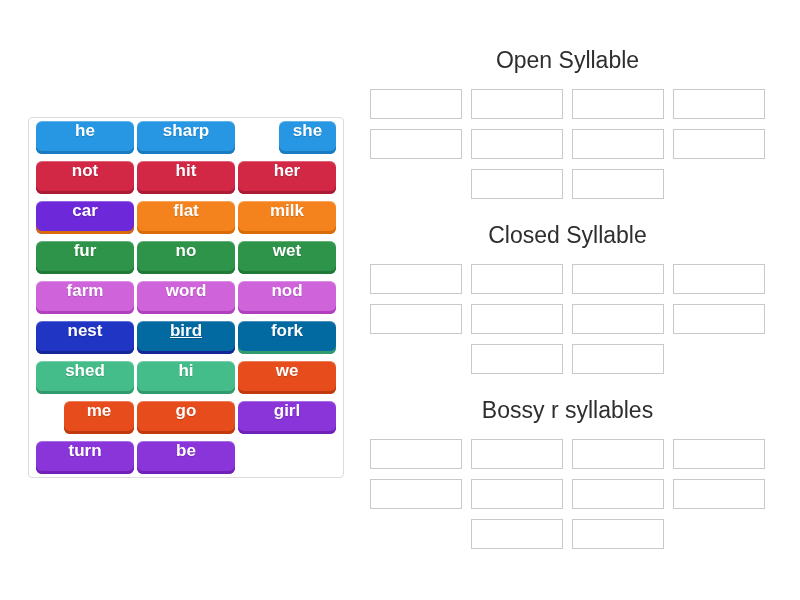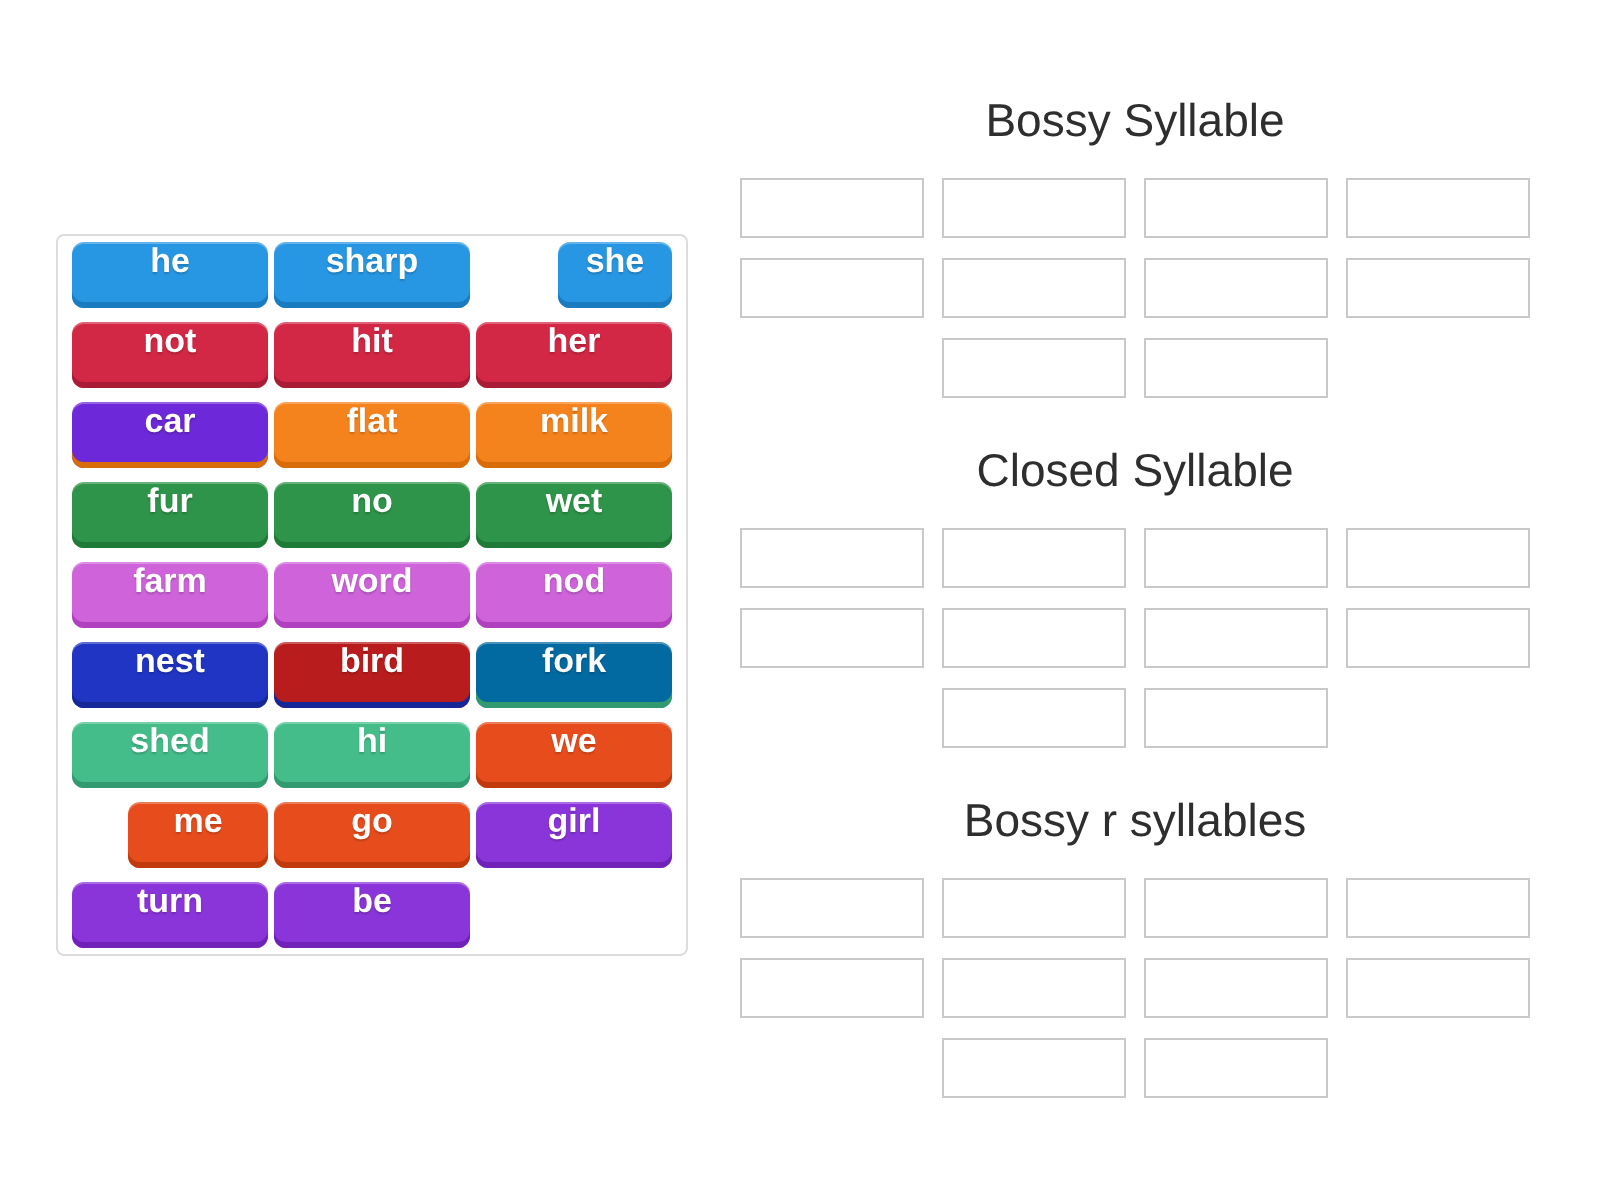--- a/index.html
+++ b/index.html
@@ -98,36 +98,36 @@
     <div class="tile" style="background: #6d28d9; box-shadow: rgb(216, 108, 8) 0px -3px 0px inset, rgba(255, 255, 255, 0.28) 0px 1px 0px inset;">car</div>
     <div class="tile" style="background: rgb(245, 131, 29); box-shadow: rgb(216, 108, 8) 0px -3px 0px inset, rgba(255, 255, 255, 0.28) 0px 1px 0px inset;">flat</div>
     <div class="tile" style="background: rgb(245, 131, 29); box-shadow: rgb(216, 108, 8) 0px -3px 0px inset, rgba(255, 255, 255, 0.28) 0px 1px 0px inset;">milk</div>
     <div class="tile" style="background: rgb(46, 148, 73); box-shadow: rgb(31, 122, 56) 0px -3px 0px inset, rgba(255, 255, 255, 0.28) 0px 1px 0px inset;">fur</div>
     <div class="tile" style="background: rgb(46, 148, 73); box-shadow: rgb(31, 122, 56) 0px -3px 0px inset, rgba(255, 255, 255, 0.28) 0px 1px 0px inset;">no</div>
     <div class="tile" style="background: rgb(46, 148, 73); box-shadow: rgb(31, 122, 56) 0px -3px 0px inset, rgba(255, 255, 255, 0.28) 0px 1px 0px inset;">wet</div>
     <div class="tile" style="background: rgb(206, 99, 218); box-shadow: rgb(177, 64, 191) 0px -3px 0px inset, rgba(255, 255, 255, 0.28) 0px 1px 0px inset;">farm</div>
     <div class="tile" style="background: rgb(206, 99, 218); box-shadow: rgb(177, 64, 191) 0px -3px 0px inset, rgba(255, 255, 255, 0.28) 0px 1px 0px inset;">word</div>
     <div class="tile" style="background: rgb(206, 99, 218); box-shadow: rgb(177, 64, 191) 0px -3px 0px inset, rgba(255, 255, 255, 0.28) 0px 1px 0px inset;">nod</div>
     <div class="tile" style="background: rgb(33, 53, 196); box-shadow: rgb(22, 40, 152) 0px -3px 0px inset, rgba(255, 255, 255, 0.28) 0px 1px 0px inset;">nest</div>
-    <div class="tile" style="background: #b91c1c; box-shadow: rgb(22, 40, 152) 0px -3px 0px inset, rgba(255, 255, 255, 0.28) 0px 1px 0px inset;">bird</div>
+    <div class="tile" style="background: #0369a1; box-shadow: rgb(22, 40, 152) 0px -3px 0px inset, rgba(255, 255, 255, 0.28) 0px 1px 0px inset; text-decoration: underline;">bird</div>
     <div class="tile" style="background: #0369a1; box-shadow: rgb(49, 154, 110) 0px -3px 0px inset, rgba(255, 255, 255, 0.28) 0px 1px 0px inset; text-align: right;">fork</div>
     <div class="tile" style="background: rgb(69, 189, 139); box-shadow: rgb(49, 154, 110) 0px -3px 0px inset, rgba(255, 255, 255, 0.28) 0px 1px 0px inset;">shed</div>
     <div class="tile" style="background: rgb(69, 189, 139); box-shadow: rgb(49, 154, 110) 0px -3px 0px inset, rgba(255, 255, 255, 0.28) 0px 1px 0px inset;">hi</div>
     <div class="tile" style="background: rgb(231, 77, 28); box-shadow: rgb(193, 58, 13) 0px -3px 0px inset, rgba(255, 255, 255, 0.28) 0px 1px 0px inset;">we</div>
     <div class="tile" style="background: rgb(231, 77, 28); box-shadow: rgb(193, 58, 13) 0px -3px 0px inset, rgba(255, 255, 255, 0.28) 0px 1px 0px inset; margin-left: 28px;">me</div>
     <div class="tile" style="background: rgb(231, 77, 28); box-shadow: rgb(193, 58, 13) 0px -3px 0px inset, rgba(255, 255, 255, 0.28) 0px 1px 0px inset;">go</div>
     <div class="tile" style="background: rgb(138, 53, 217); box-shadow: rgb(112, 34, 184) 0px -3px 0px inset, rgba(255, 255, 255, 0.28) 0px 1px 0px inset;">girl</div>
     <div class="tile" style="background: rgb(138, 53, 217); box-shadow: rgb(112, 34, 184) 0px -3px 0px inset, rgba(255, 255, 255, 0.28) 0px 1px 0px inset;">turn</div>
     <div class="tile" style="background: rgb(138, 53, 217); box-shadow: rgb(112, 34, 184) 0px -3px 0px inset, rgba(255, 255, 255, 0.28) 0px 1px 0px inset;">be</div>
   </div>
 
 <div class="groups-column">
 
   <section class="group">
-    <h2 class="group-title">Bossy Syllable</h2>
+    <h2 class="group-title">Open Syllable</h2>
     <div class="slot-grid">
         <div class="slot-row">
           <div class="slot"></div>
           <div class="slot"></div>
           <div class="slot"></div>
           <div class="slot"></div>
         </div>
         <div class="slot-row">
           <div class="slot"></div>
           <div class="slot"></div>

